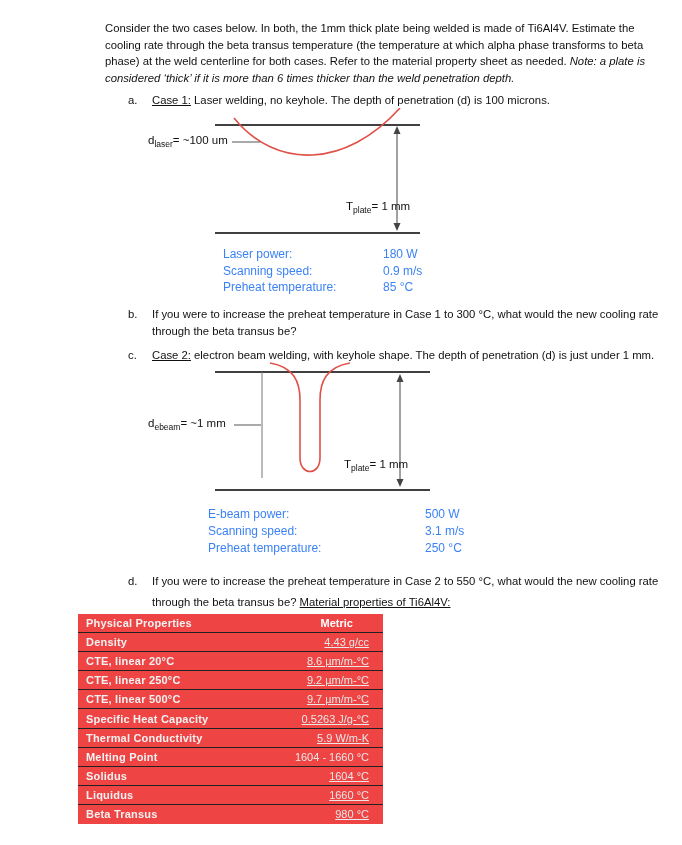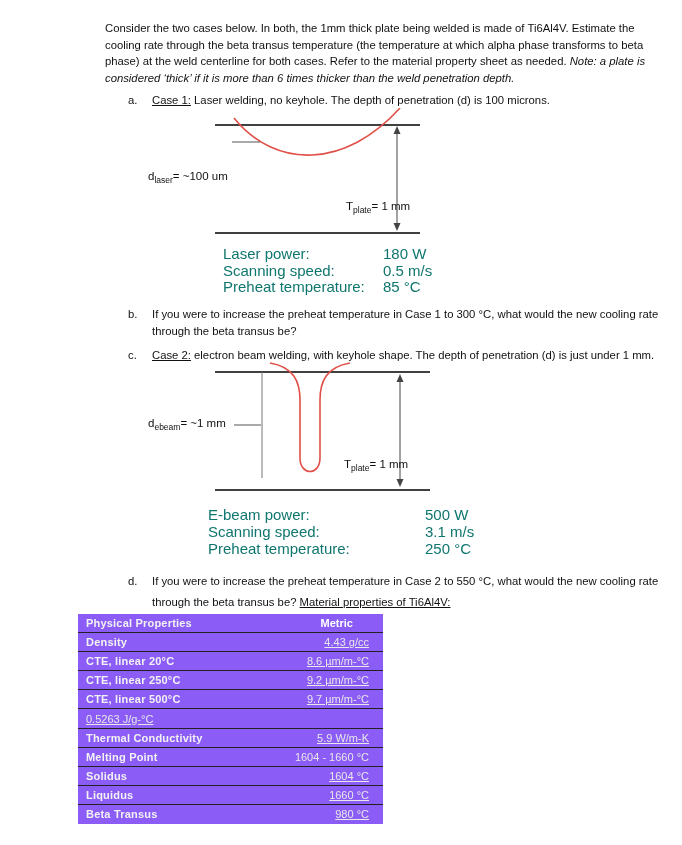--- a/index.html
+++ b/index.html
@@ -19,29 +19,29 @@
   .item-c { left:128px; top:347px; width:548px; }
   .item-d { left:128px; top:571px; width:532px; line-height:21px; }
 
   .diagram { position:absolute; }
   .diagram1 { left:148px; top:108px; width:290px; height:136px; }
   .diagram2 { left:148px; top:360px; width:295px; height:142px; }
   .diagram svg { position:absolute; left:0; top:0; }
   .dlabel, .tlabel-diag { position:absolute; font-size:11.5px; white-space:nowrap; color:#111; }
   sub { font-size:8.5px; }
 
-  .params { position:absolute; font-size:15px; color:#0f766e; }
+  .params { position:absolute; font-size:12px; color:#3b82f6; }
   .params .prow { display:flex; line-height:16.5px; }
   .params1 { left:223px; top:246px; }
   .params1 .plabel { width:160px; flex:none; }
   .params2 { left:208px; top:506px; }
   .params2 .plabel { width:175px; flex:none; }
   .params2 .prow { line-height:17px;gap:42px; }
 
-  .mat-table { position:absolute; left:78px; top:614px; width:305px; background:#8b5cf6; color:#ffffff;
+  .mat-table { position:absolute; left:78px; top:614px; width:305px; background:#ef4444; color:#ffffff;
                font-size:11px; }
   .trow { display:flex; align-items:center; height:19.1px; padding:0 6px 0 8px;
           border-bottom:1px solid #222; }
   .trow:last-child { border-bottom:none; }
   .trow .tl { flex:1; font-weight:bold; color:#f2f2f2; letter-spacing:0.2px; }
   .trow .tv { text-align:right; padding-right:8px; text-decoration:underline; color:#e8e8e8; }
   .trow.header .tv { text-decoration:none; font-weight:bold; padding-right:24px; color:#ffffff;padding-left:48px; }
   .trow.section .tl { font-weight:bold; }
   .trow.no-u .tv { text-decoration:none; }
 </style>
@@ -65,32 +65,32 @@
       <line x1="67" y1="125" x2="272" y2="125" stroke="#000" stroke-width="1.6"></line>
 
       <path d="M 86 10 C 128 62, 198 60, 252 0" fill="none" stroke-width="1.6" stroke="#e05048"></path>
 
       <line x1="84" y1="34" x2="112" y2="34" stroke="#555" stroke-width="1"></line>
 
       <line x1="249" y1="24" x2="249" y2="118" stroke="#444" stroke-width="1"></line>
       <polygon points="249,18 245.5,26 252.5,26" fill="#444"></polygon>
       <polygon points="249,123 245.5,115 252.5,115" fill="#444"></polygon>
     </svg>
-    <div class="dlabel" style="left:0px; top:26px;margin-top:36px;"><span>d</span><sub>laser</sub><span>= ~100 um</span></div>
+    <div class="dlabel" style="left:0px; top:26px;"><span>d</span><sub>laser</sub><span>= ~100 um</span></div>
     <div class="tlabel-diag" style="left:198px; top:92px;"><span>T</span><sub>plate</sub><span>= 1 mm</span></div>
   </div>
 
   <div class="params params1">
     <div class="prow">
       <span class="plabel">Laser power:</span>
       <span class="pvalue">180 W</span>
     </div>
     <div class="prow">
       <span class="plabel">Scanning speed:</span>
-      <span class="pvalue">0.5 m/s</span>
+      <span class="pvalue">0.9 m/s</span>
     </div>
     <div class="prow">
       <span class="plabel">Preheat temperature:</span>
       <span class="pvalue">85 °C</span>
     </div>
   </div>
 
   <div class="item item-b">
     <span class="marker">b.</span>
     <span>If you were to increase the preheat temperature in Case 1 to 300 °C, what would the new cooling rate through the beta transus be?</span>
@@ -157,20 +157,21 @@
     </div>
     <div class="trow">
       <span class="tl">CTE, linear 250°C</span>
       <span class="tv">9.2 µm/m-°C</span>
     </div>
     <div class="trow">
       <span class="tl">CTE, linear 500°C</span>
       <span class="tv">9.7 µm/m-°C</span>
     </div>
     <div class="trow">
+      <span class="tl">Specific Heat Capacity</span>
       <span class="tv">0.5263 J/g-°C</span>
     </div>
     <div class="trow">
       <span class="tl">Thermal Conductivity</span>
       <span class="tv">5.9 W/m-K</span>
     </div>
     <div class="trow no-u">
       <span class="tl">Melting Point</span>
       <span class="tv">1604 - 1660 °C</span>
     </div>

